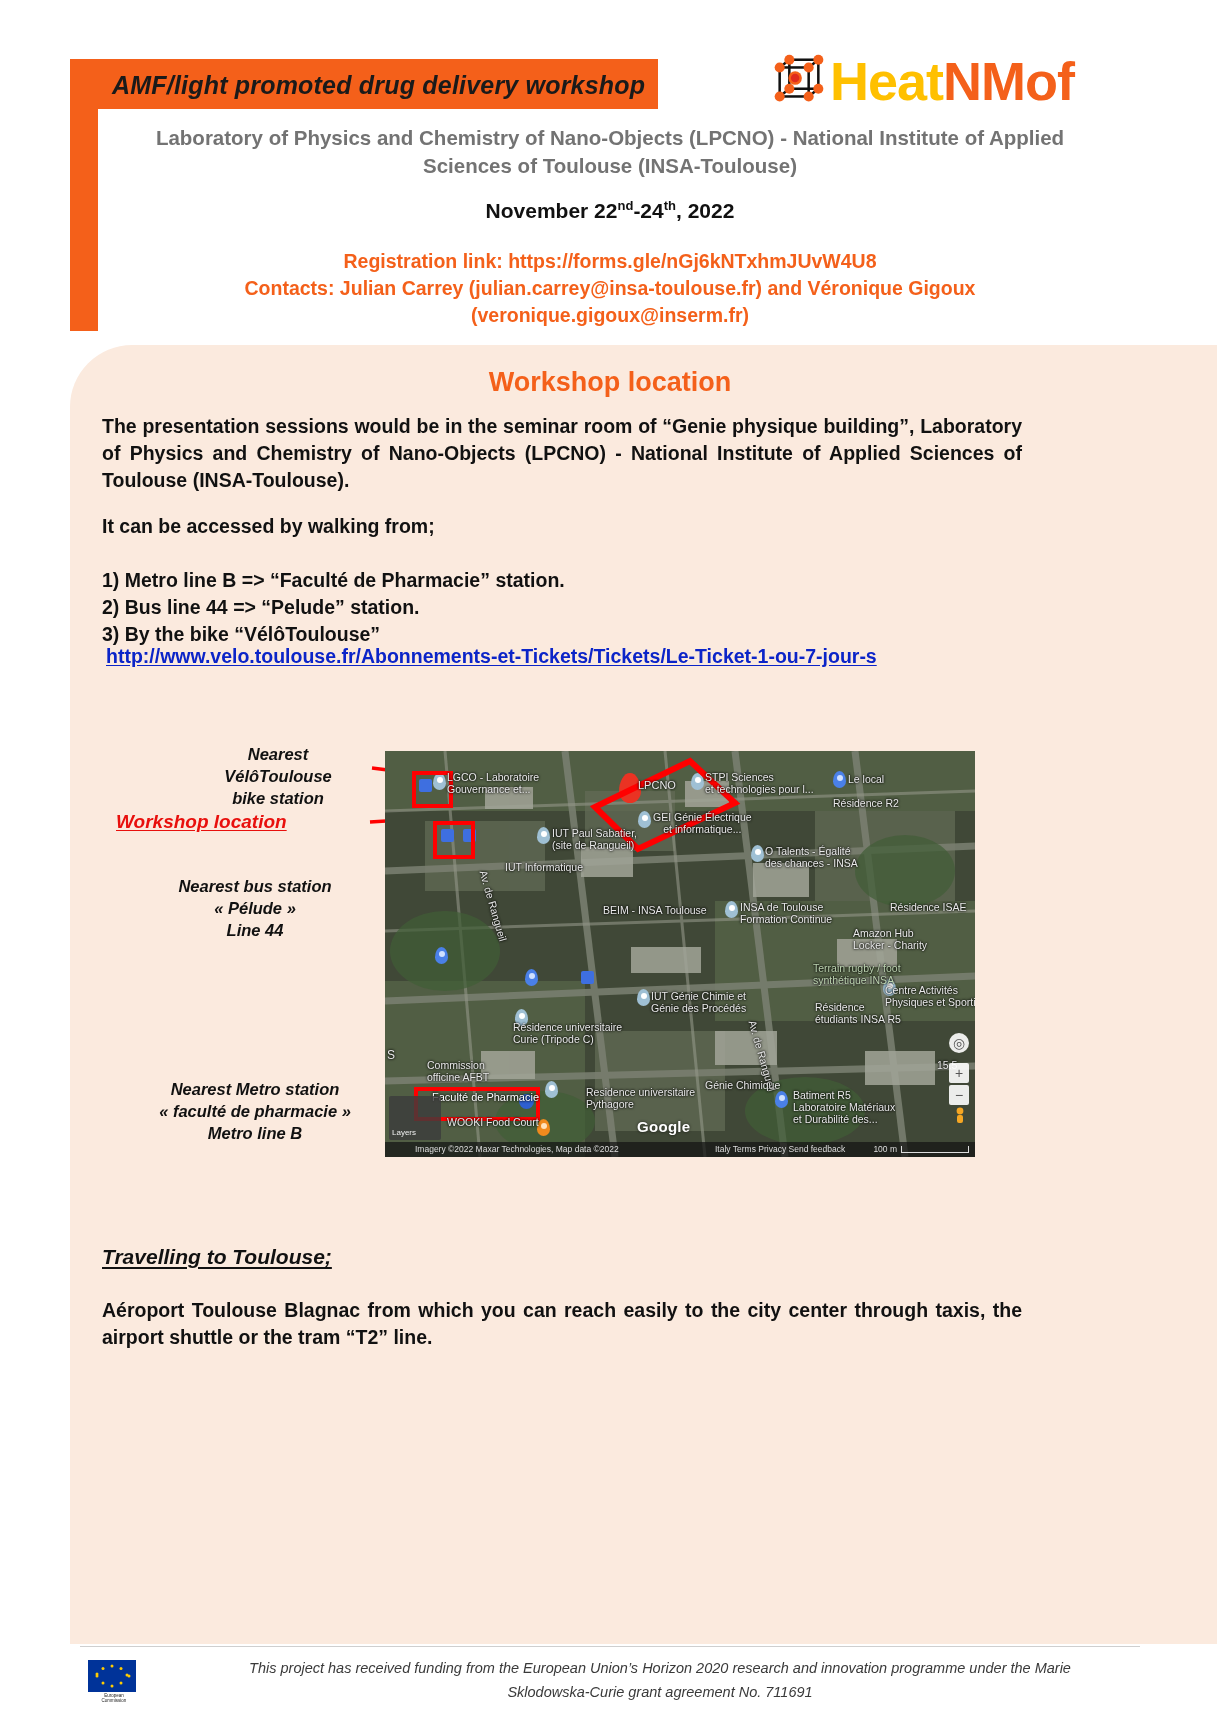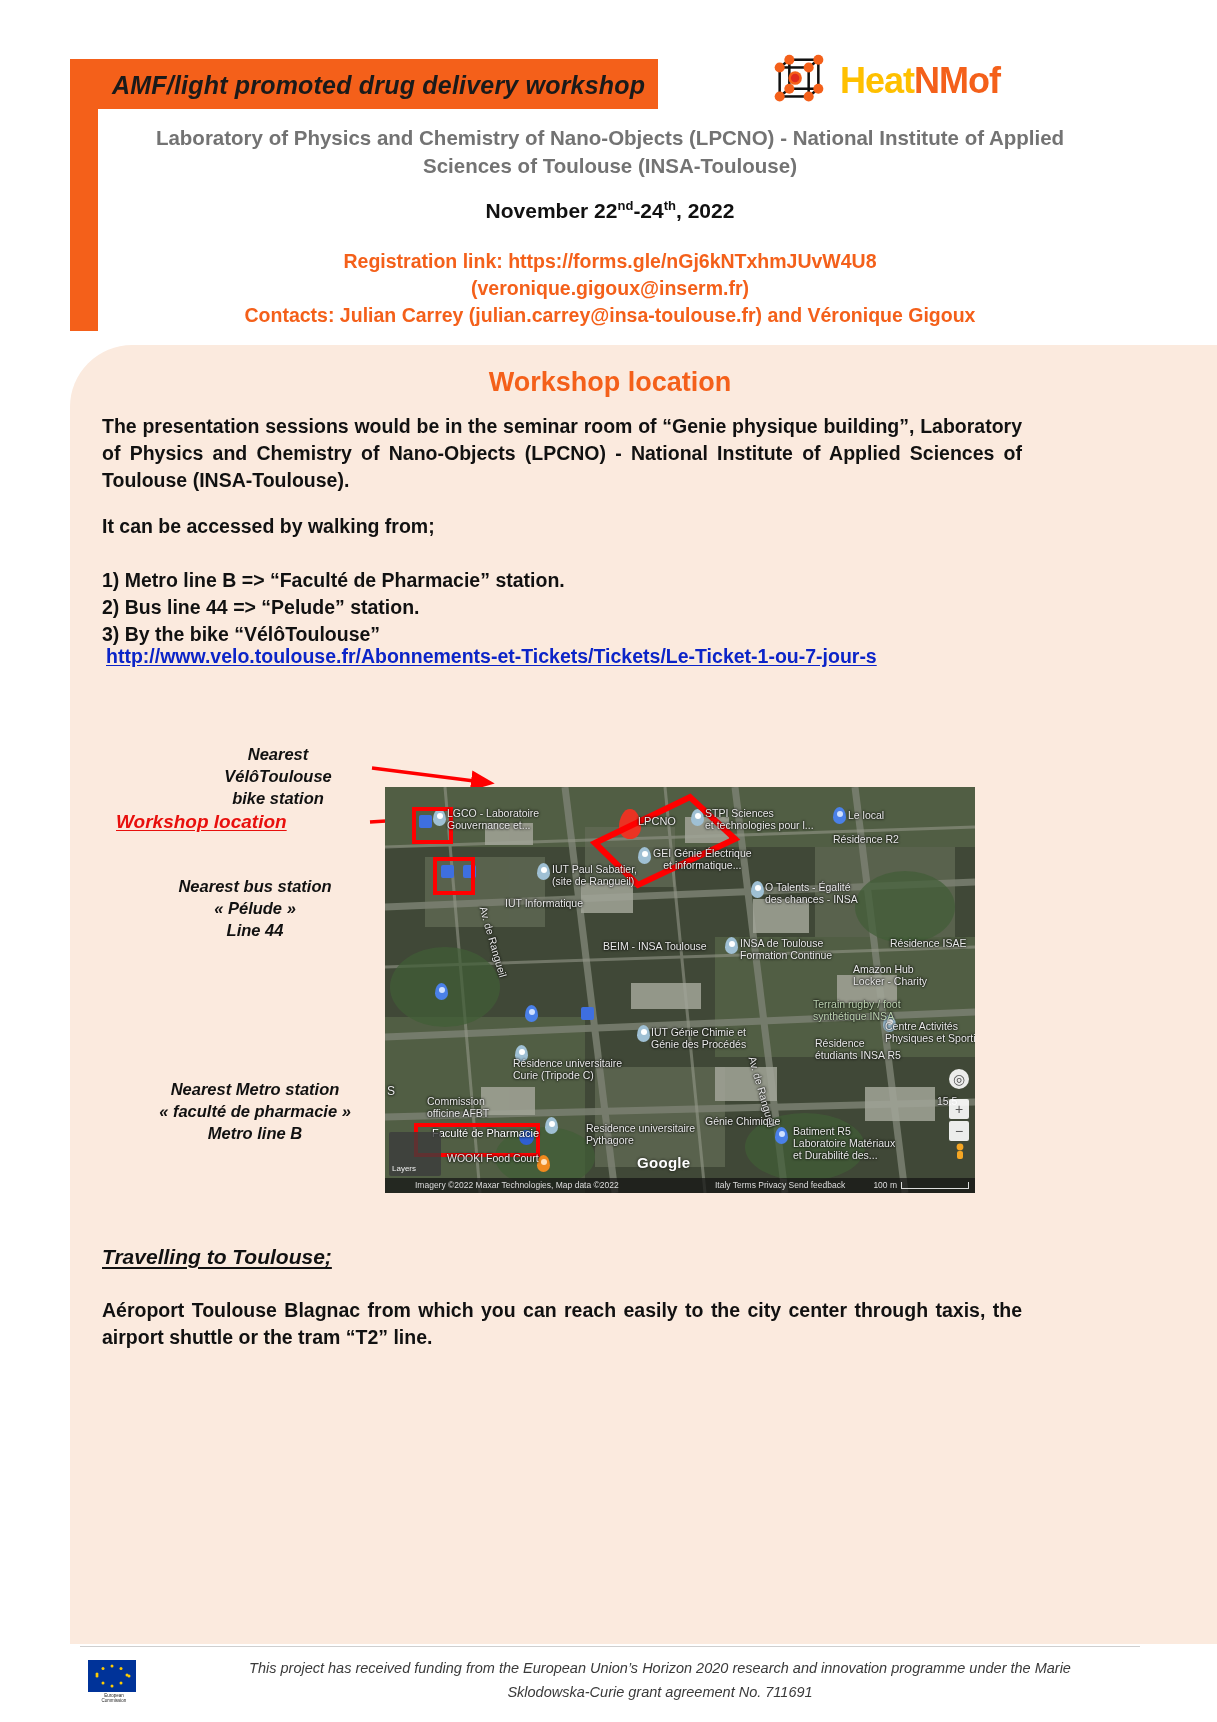--- a/index.html
+++ b/index.html
@@ -24,21 +24,21 @@
   .banner-title{
     position:absolute;left:112px;top:66px;width:560px;height:38px;
     font-style:italic;font-weight:bold;font-size:25px;color:#1a1a1a;
     letter-spacing:.2px;line-height:38px;white-space:nowrap;
   }
   .logo{
     position:absolute;left:770px;top:50px;width:290px;height:62px;
     display:flex;align-items:center;
   }
   .logo-mark{width:58px;height:58px;flex:0 0 58px;}
-  .logo-text{font-size:36px;font-weight:bold;line-height:1;margin-left:12px;letter-spacing:-1px;}
+  .logo-text{font-size:54px;font-weight:bold;line-height:1;margin-left:2px;letter-spacing:-1px;}
   .logo-heat{color:#ffc000;}
   .logo-nmof{color:#f4601a;}
 
   .inst{
     position:absolute;left:120px;top:124px;width:980px;
     text-align:center;color:#737373;font-weight:bold;font-size:20.5px;
     line-height:28px;
   }
   .dateline{
     position:absolute;left:120px;top:198px;width:980px;
@@ -88,21 +88,21 @@
   .a-bike{left:118px;top:0px;width:180px;}
   .a-work{left:46px;top:68px;width:252px;text-align:left;}
   .a-bus{left:60px;top:132px;width:250px;}
   .a-metro{left:50px;top:335px;width:270px;}
 
   .arrows{position:absolute;left:0;top:0;width:1147px;height:475px;pointer-events:none;}
 
   
   .map{
     position:absolute;left:315px;top:8px;width:590px;height:406px;
-    background:#4c5a44;overflow:hidden;margin-top:36px;
+    background:#4c5a44;overflow:hidden;
   }
   .mapsat{position:absolute;inset:0;}
   .mlbl{
     position:absolute;color:#e9e9e9;font-size:10.5px;line-height:12px;
     font-family:"Liberation Sans", sans-serif;
     text-shadow:0 0 3px rgba(0,0,0,.95),0 0 2px rgba(0,0,0,.95);
     white-space:pre;
   }
   .pin{
     position:absolute;width:13px;height:17px;background:#9fc0d4;
@@ -210,22 +210,22 @@
       </svg>
       <div class="logo-text"><span class="logo-heat">Heat</span><span class="logo-nmof">NMof</span></div>
     </div>
 
     <div class="inst">Laboratory of Physics and Chemistry of Nano-Objects (LPCNO) - National Institute of Applied Sciences of Toulouse (INSA-Toulouse)</div>
 
     <div class="dateline"><span>November 22</span><sup>nd</sup><span>-24</span><sup>th</sup><span>, 2022</span></div>
 
     <div class="reg">
       <div>Registration link:   https://forms.gle/nGj6kNTxhmJUvW4U8</div>
+      <div>Contacts: Julian Carrey (julian.carrey@insa-toulouse.fr) and Véronique Gigoux</div>
       <div>(veronique.gigoux@inserm.fr)</div>
-      <div>Contacts: Julian Carrey (julian.carrey@insa-toulouse.fr) and Véronique Gigoux</div>
     </div>
   </div>
 
   <div class="panel">
 
     <div class="section-title">Workshop location</div>
 
     <div class="para just p-intro">The presentation sessions would be in the seminar room of “Genie physique building”, Laboratory of Physics and Chemistry of Nano-Objects (LPCNO) - National Institute of Applied Sciences of Toulouse (INSA-Toulouse).</div>
     <div class="para p-walk">It can be accessed by walking from;</div>
 

